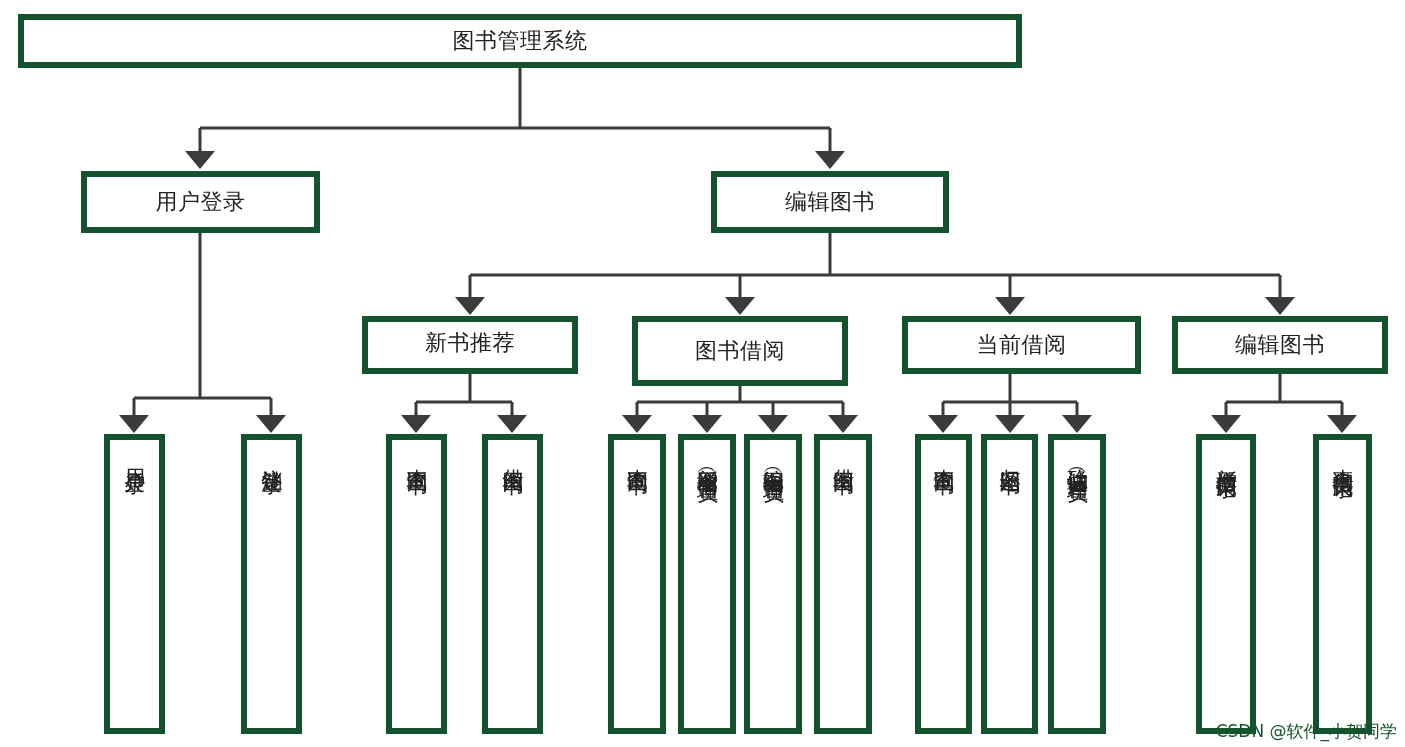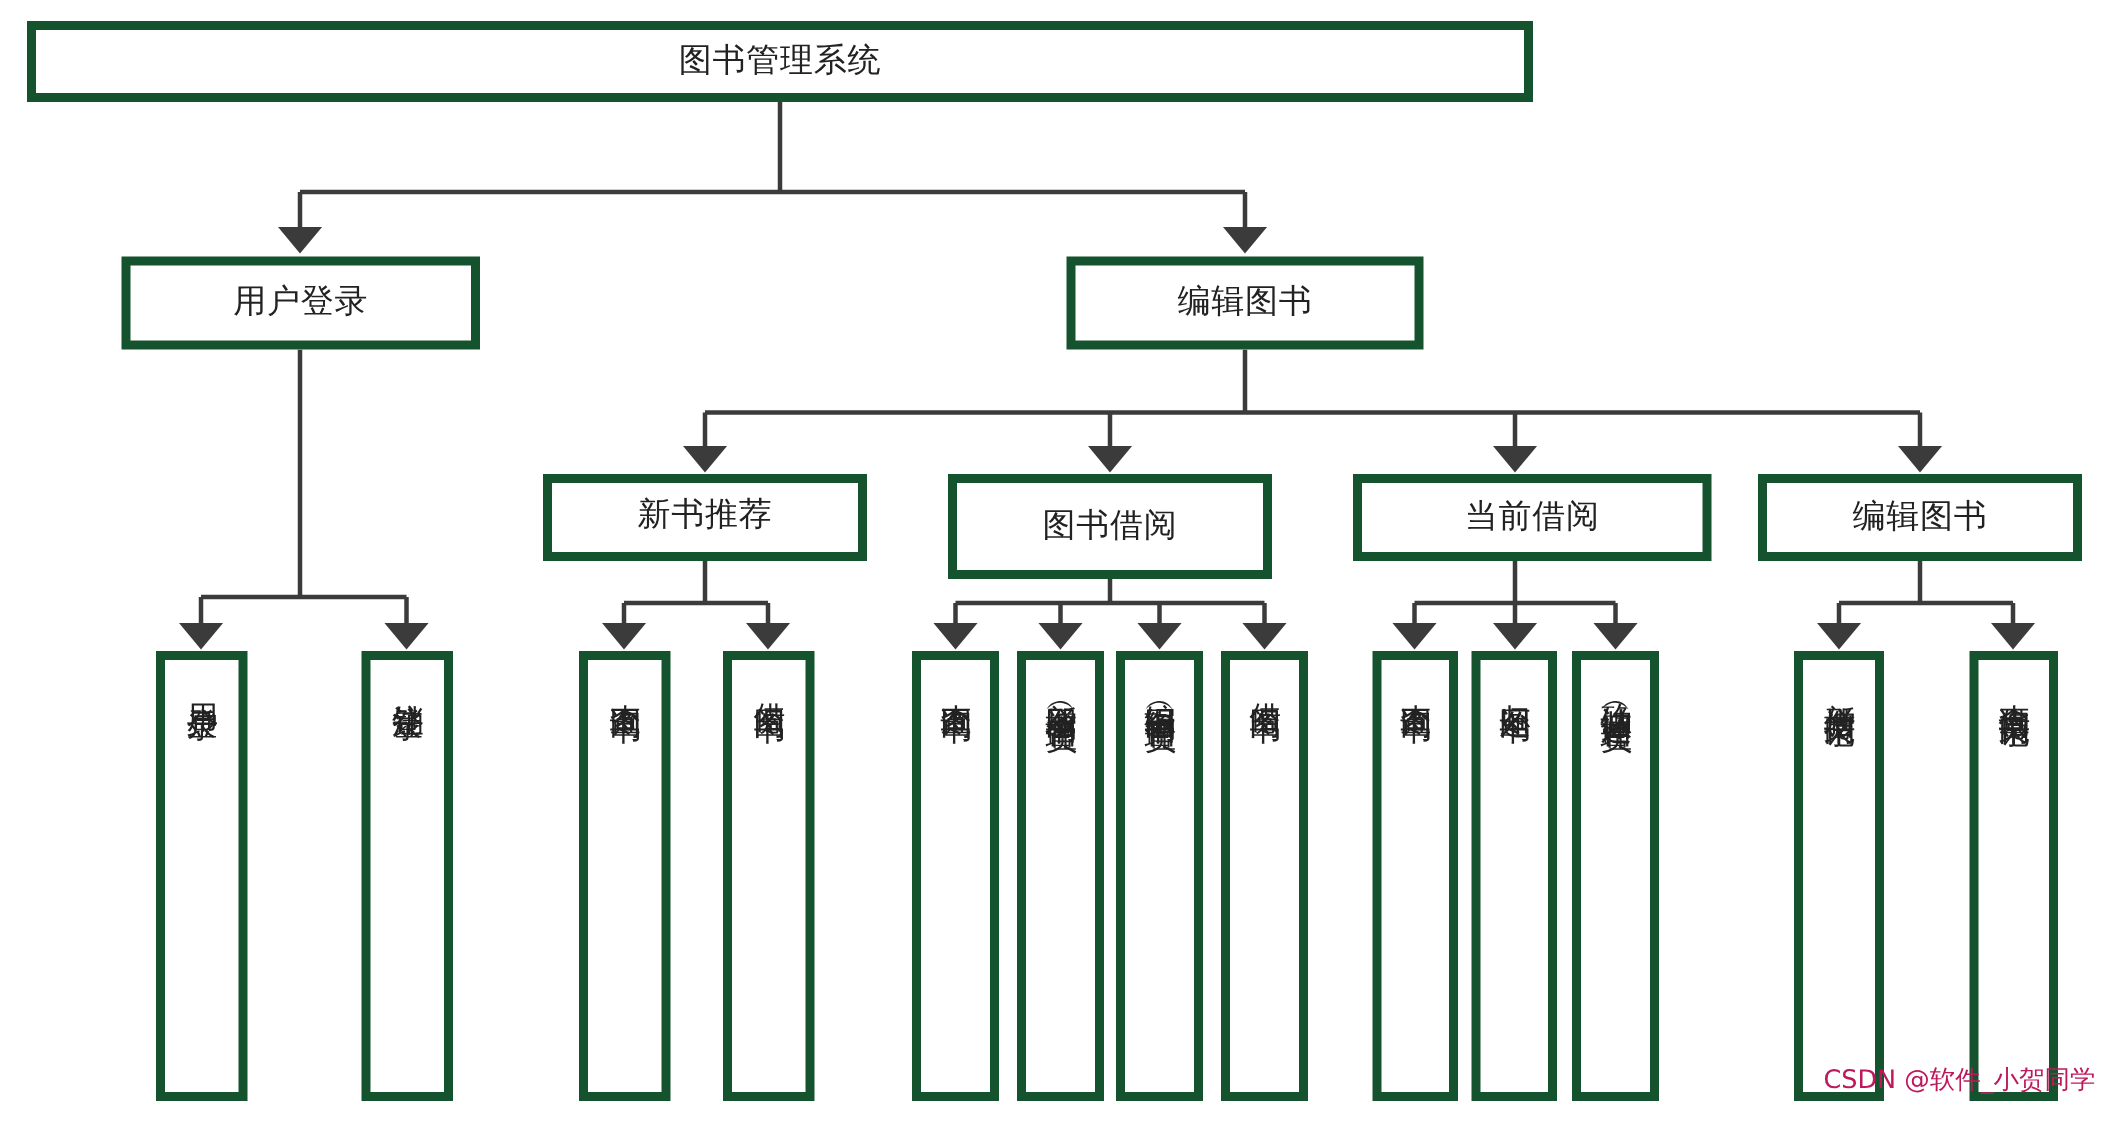--- a/index.html
+++ b/index.html
@@ -53,23 +53,23 @@
   .node.v .label {
     writing-mode: vertical-rl;
     text-orientation: upright;
     font-size: 21px;
     letter-spacing: 2px;
     line-height: 1;
   }
   #watermark {
     position: absolute;
     right: 8px;
-    bottom: 16px;
+    bottom: 4px;
     font-size: 17px;
-    color: #be185d;
+    color: #14532d;
     z-index: 5;
     white-space: nowrap;
   }
 </style>
 </head>
 <body>
 
 <div id="canvas">
 
   <svg id="edges" viewBox="0 0 1405 747" xmlns="http://www.w3.org/2000/svg">

